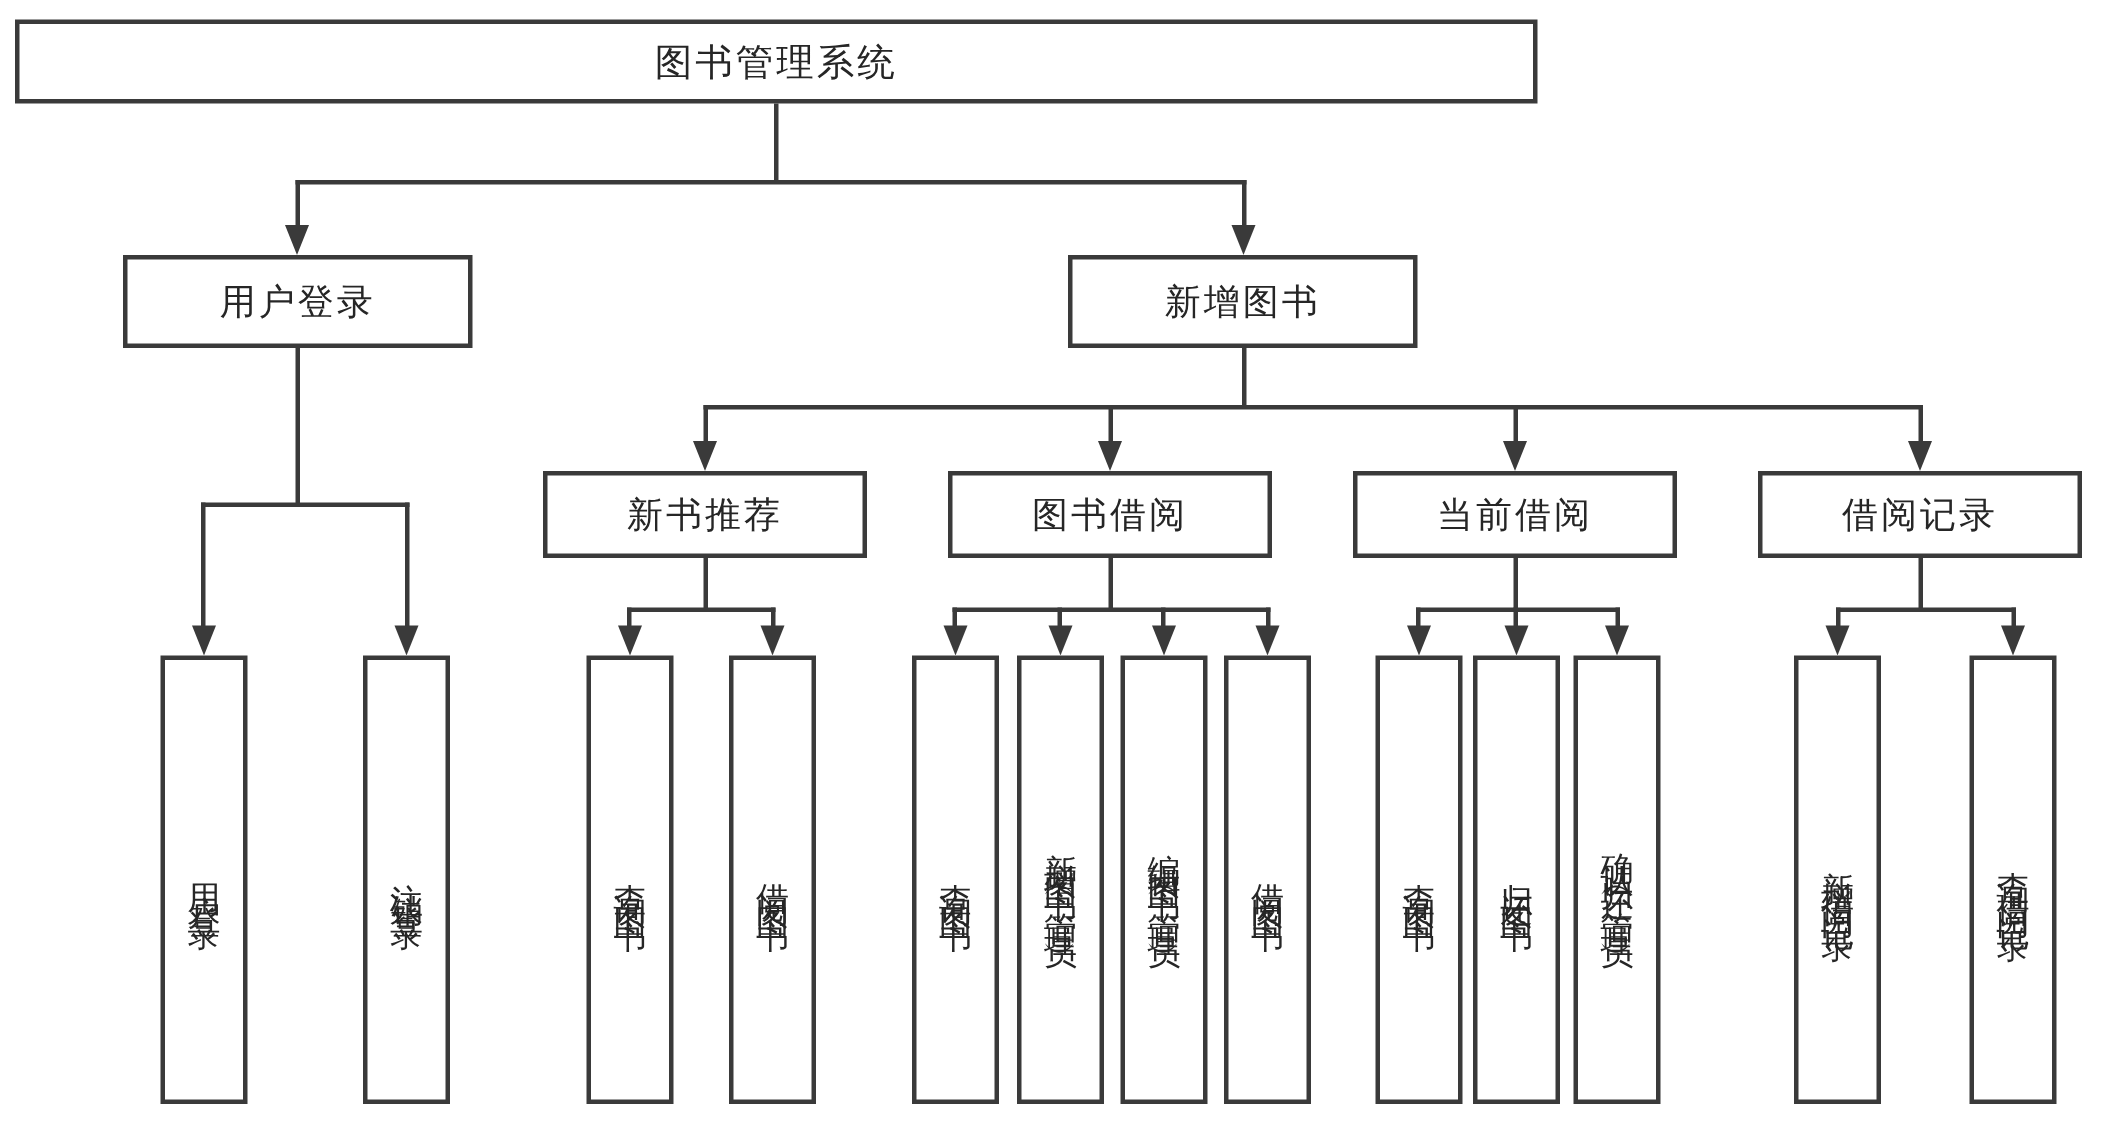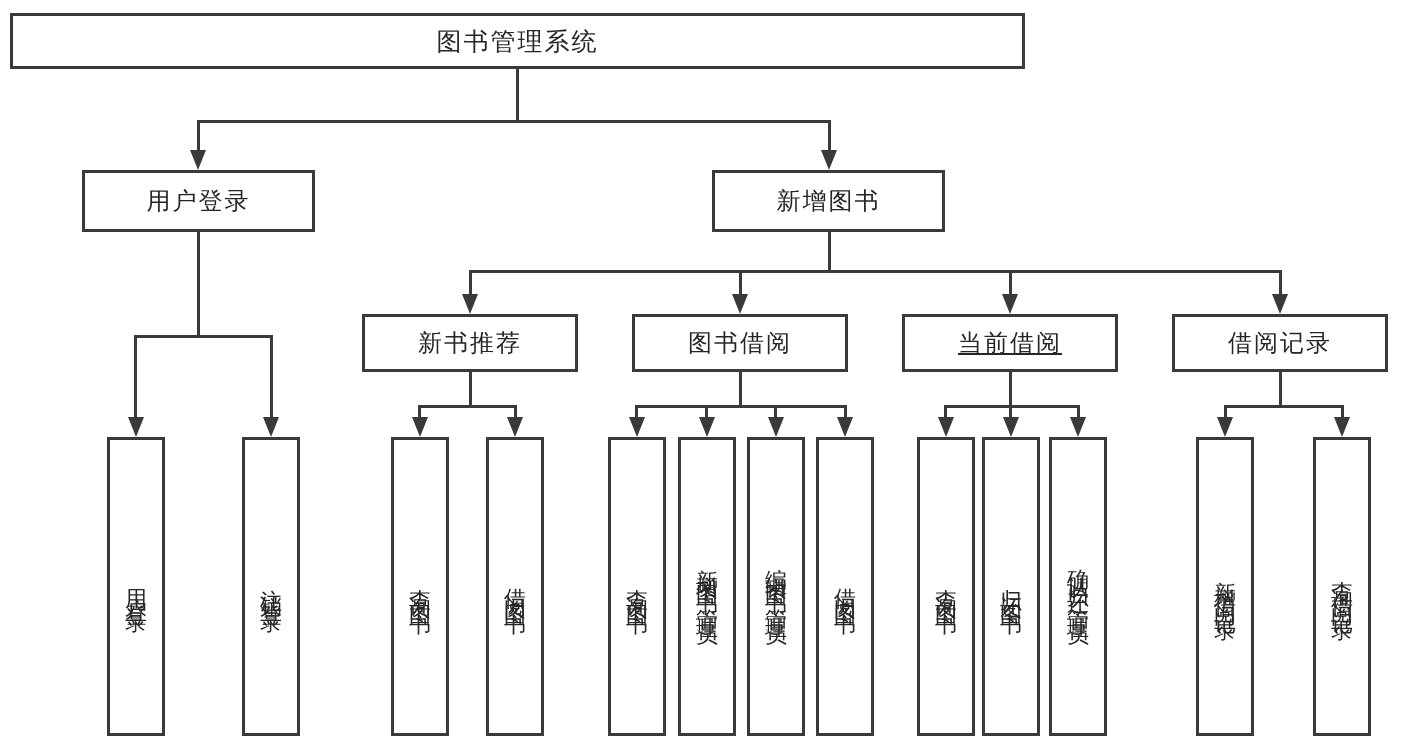--- a/index.html
+++ b/index.html
@@ -89,21 +89,21 @@
   <div class="ah" style="left:462px;top:294px;"></div>
   <div class="vline" style="left:739px;top:270px;height:27px;"></div>
   <div class="ah" style="left:732px;top:294px;"></div>
   <div class="vline" style="left:1009px;top:270px;height:27px;"></div>
   <div class="ah" style="left:1002px;top:294px;"></div>
   <div class="vline" style="left:1279px;top:270px;height:27px;"></div>
   <div class="ah" style="left:1272px;top:294px;"></div>
 
   <div class="box" style="left:362px;top:314px;width:216px;height:58px;">新书推荐</div>
   <div class="box" style="left:632px;top:314px;width:216px;height:58px;">图书借阅</div>
-  <div class="box" style="left:902px;top:314px;width:216px;height:58px;text-decoration:underline;">当前借阅</div>
+  <div class="box" style="left:902px;top:314px;width:216px;height:58px;">当前借阅</div>
   <div class="box" style="left:1172px;top:314px;width:216px;height:58px;">借阅记录</div>
 
   <div class="vline" style="left:469px;top:372px;height:35px;"></div>
   <div class="hline" style="left:418px;top:405px;width:99px;"></div>
   <div class="vline" style="left:418px;top:405px;height:14px;"></div>
   <div class="ah" style="left:412px;top:417px;"></div>
   <div class="vline" style="left:514px;top:405px;height:14px;"></div>
   <div class="ah" style="left:507px;top:417px;"></div>
 
   <div class="vline" style="left:739px;top:372px;height:35px;"></div>

